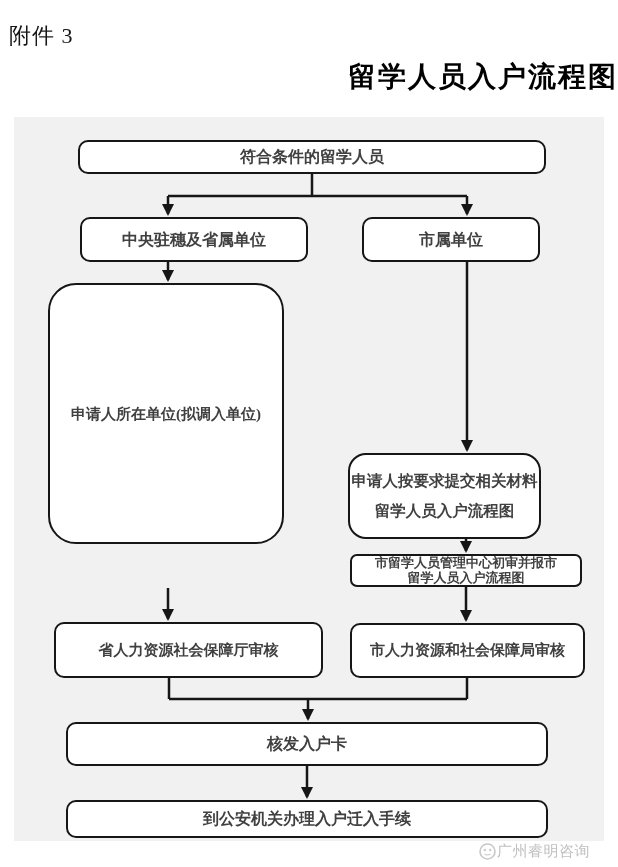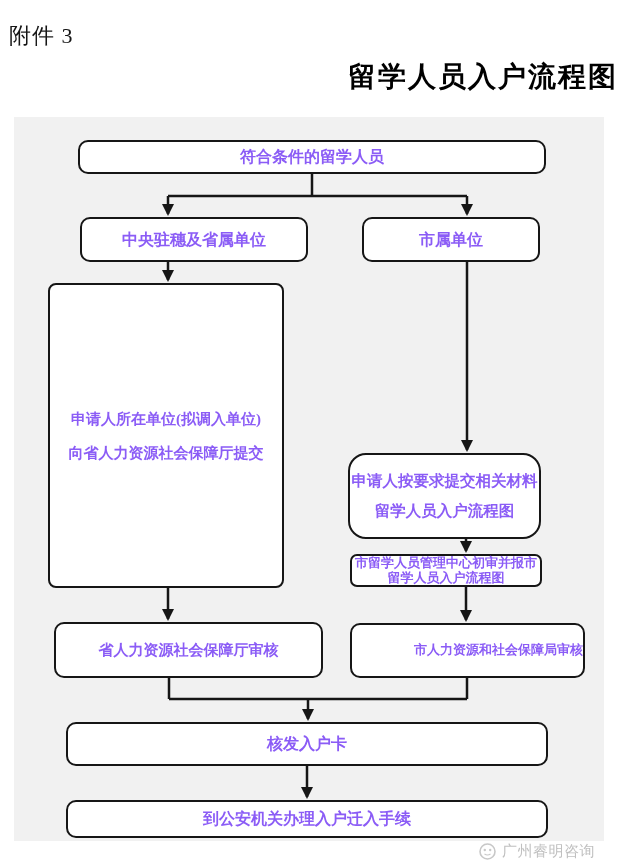--- a/index.html
+++ b/index.html
@@ -31,42 +31,42 @@
     width: 590px; height: 724px;
   }
   .node {
     position: absolute;
     background: #ffffff;
     border: 2px solid #161616;
     border-radius: 10px;
     display: flex; flex-direction: column;
     align-items: center; justify-content: center;
     text-align: center;
-    font-weight: bold; font-size: 16px; color: #8b5cf6;
+    font-weight: bold; font-size: 16px; color: #404040;
     line-height: 1.25;
   }
   .node-a { left: 64px;  top: 23px;  width: 468px; height: 34px; }
   .node-b { left: 40px;  top: 100px; width: 228px; height: 45px; margin-left: 26px; }
   .node-c { left: 348px; top: 100px; width: 178px; height: 45px; }
-  .node-d { left: 34px;  top: 166px; width: 236px; height: 305px;
-            border-radius: 8px; border-width: 2.5px;
+  .node-d { left: 34px;  top: 166px; width: 236px; height: 261px;
+            border-radius: 28px; border-width: 2.5px;
             font-size: 15px; line-height: 34px; }
   .node-e { left: 40px;  top: 505px; width: 269px; height: 56px; font-size: 15px; text-align: right; }
-  .node-f { left: 336px; top: 506px; width: 235px; height: 55px; font-size: 13px; align-items: flex-end; }
+  .node-f { left: 336px; top: 506px; width: 235px; height: 55px; font-size: 15px; }
   .node-g { left: 334px; top: 336px; width: 193px; height: 86px;
             border-radius: 18px; font-size: 15.5px; line-height: 30px; }
-  .node-h { left: 336px; top: 437px; width: 192px; height: 33px;
+  .node-h { left: 336px; top: 437px; width: 232px; height: 33px;
             border-radius: 7px; border-width: 2.5px;
             font-size: 13px; line-height: 14.5px; }
   .node-i { left: 52px;  top: 605px; width: 482px; height: 44px; }
   .node-j { left: 52px;  top: 683px; width: 482px; height: 38px; }
   .node span { display: block; }
   .watermark {
     position: absolute; left: 478px; top: 839px;
-    height: 24px; display: flex; align-items: center; gap: 5px;
+    height: 24px; display: flex; align-items: center; 
     color: #c0c0c0; font-size: 15px; letter-spacing: 0.5px;
     white-space: nowrap;
   }
 </style>
 </head>
 <body>
 
 <div class="attachment-label">附件 3</div>
 
 <div class="page-title">留学人员入户流程图</div>
@@ -104,21 +104,20 @@
   <div class="node node-b">
     <span>中央驻穗及省属单位</span>
   </div>
 
   <div class="node node-c">
     <span>市属单位</span>
   </div>
 
   <div class="node node-d">
     <span>申请人所在单位(拟调入单位)</span>
-    <span>向省人力资源社会保障厅提交</span>
   </div>
 
   <div class="node node-g">
     <span>申请人按要求提交相关材料</span>
     <span>留学人员入户流程图</span>
   </div>
 
   <div class="node node-h">
     <span>市留学人员管理中心初审并报市</span>
     <span>留学人员入户流程图</span>

